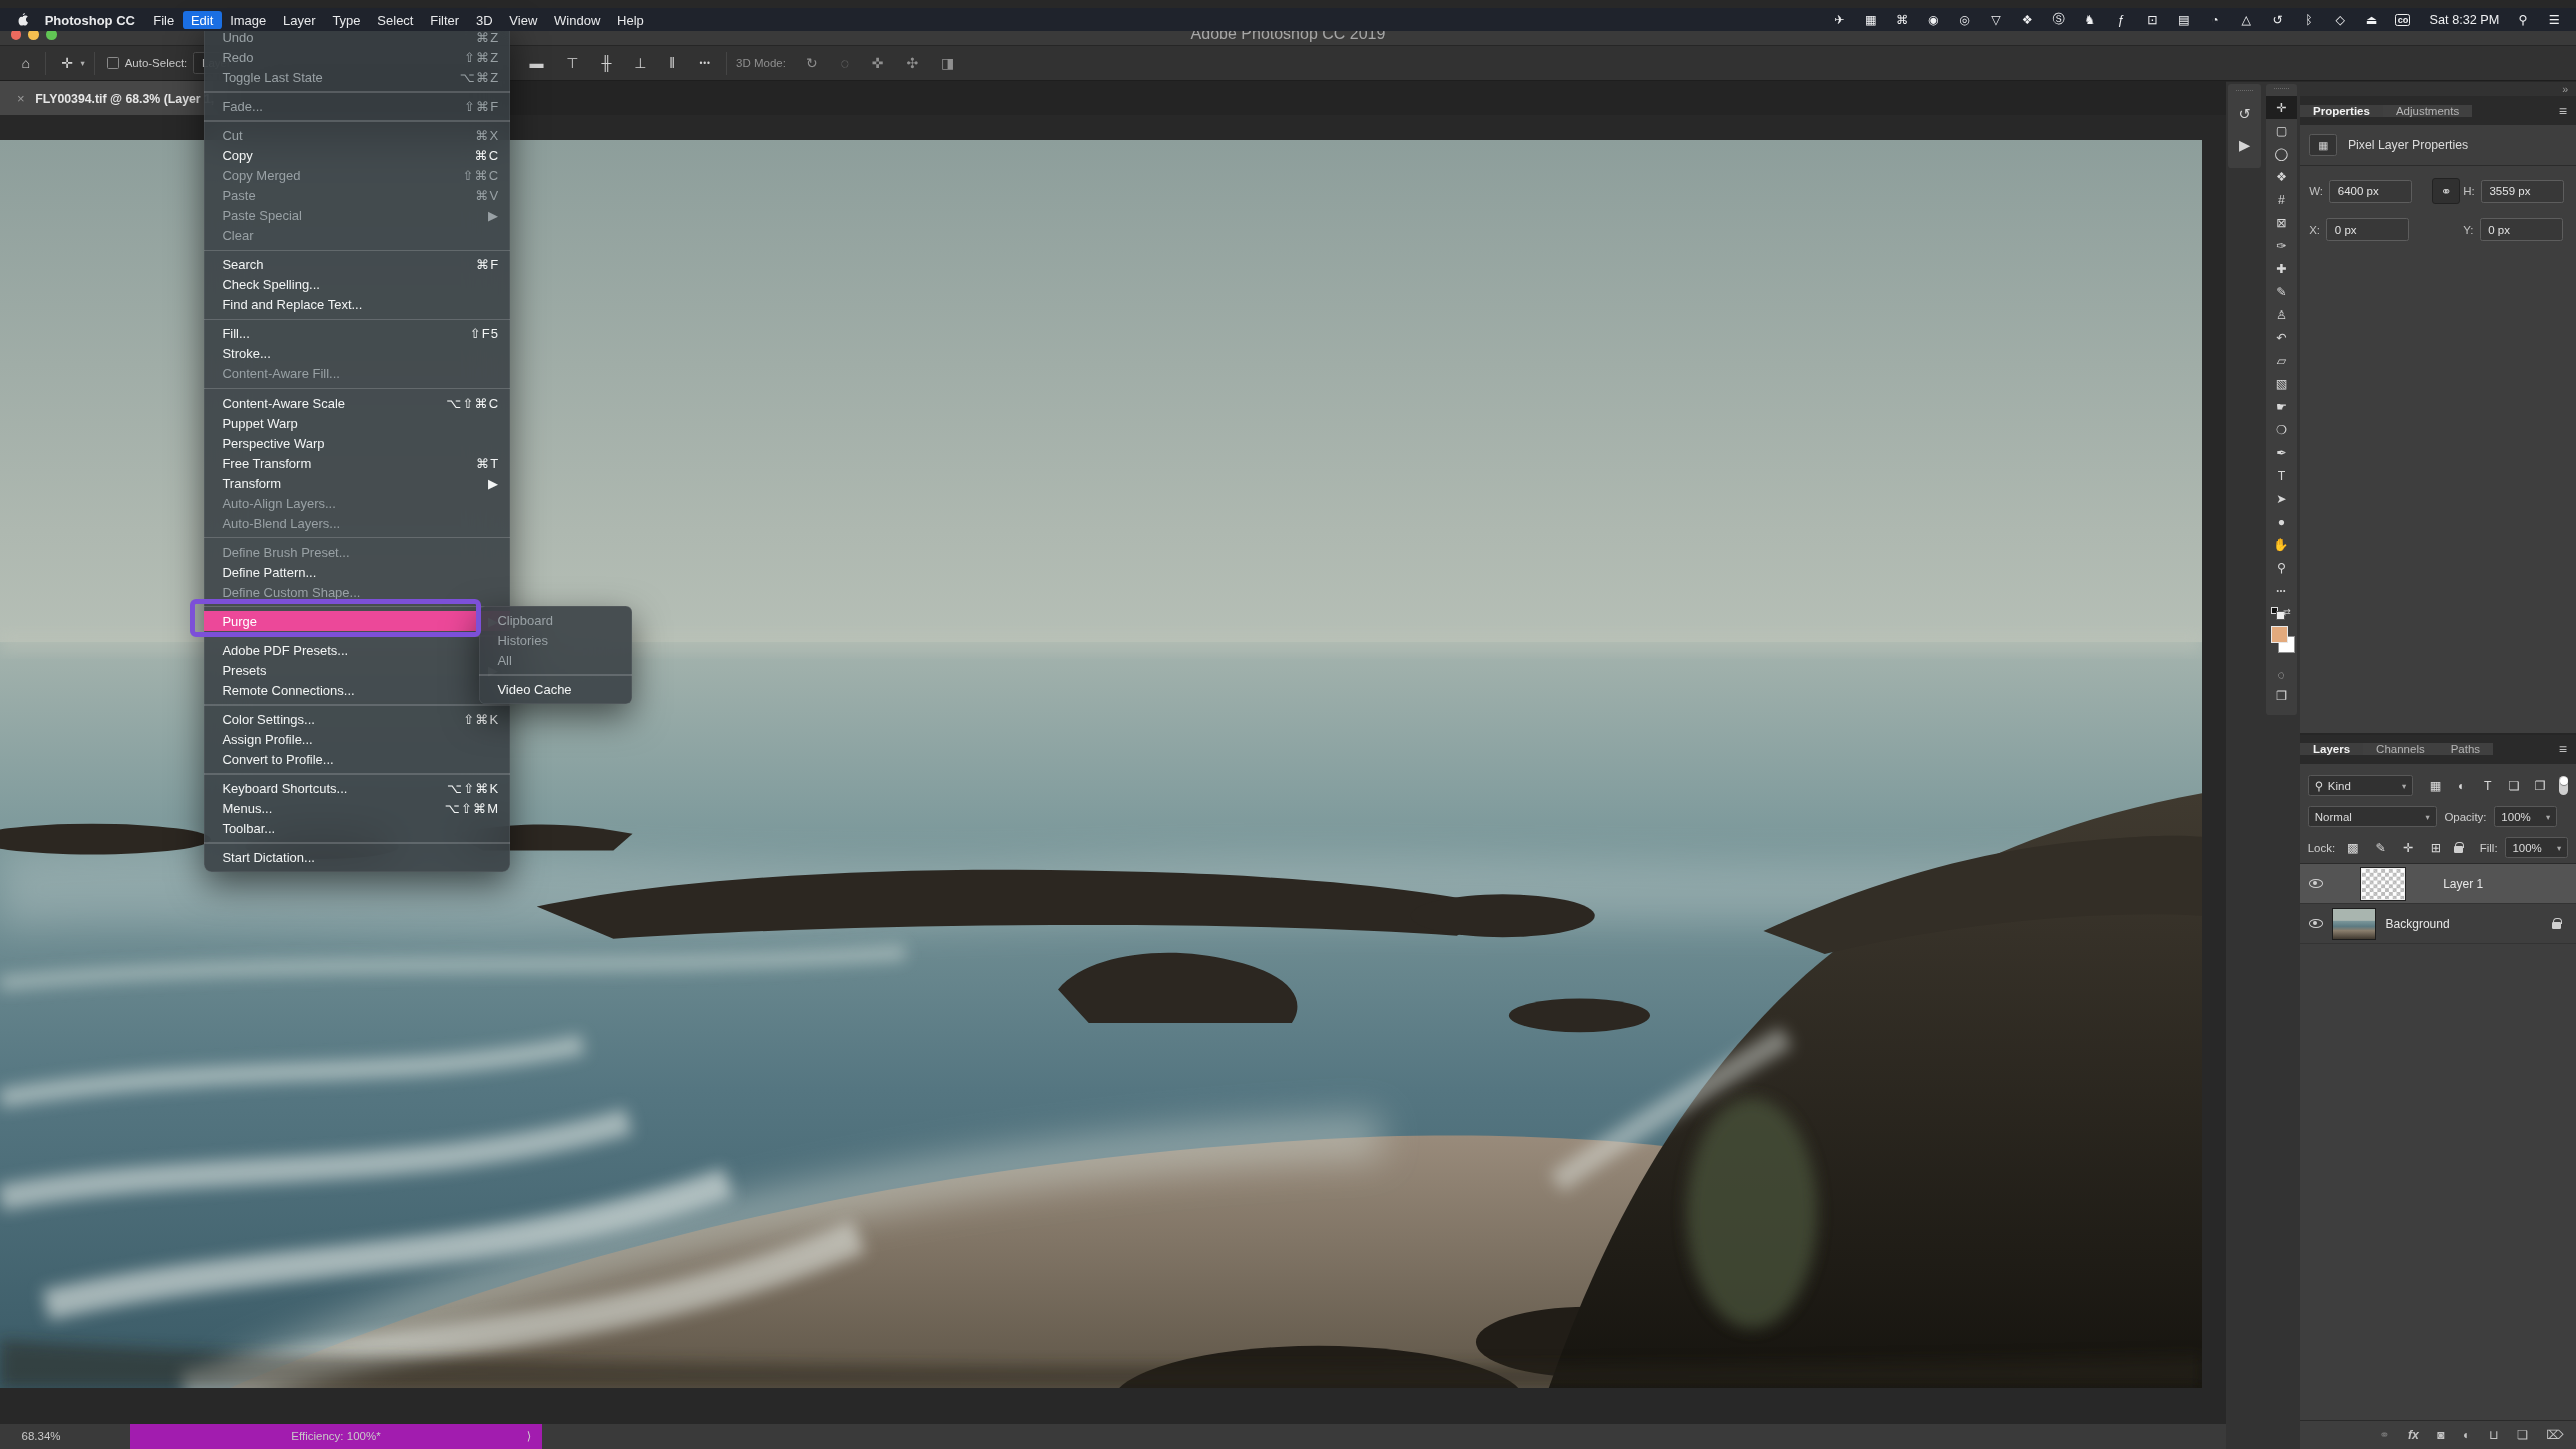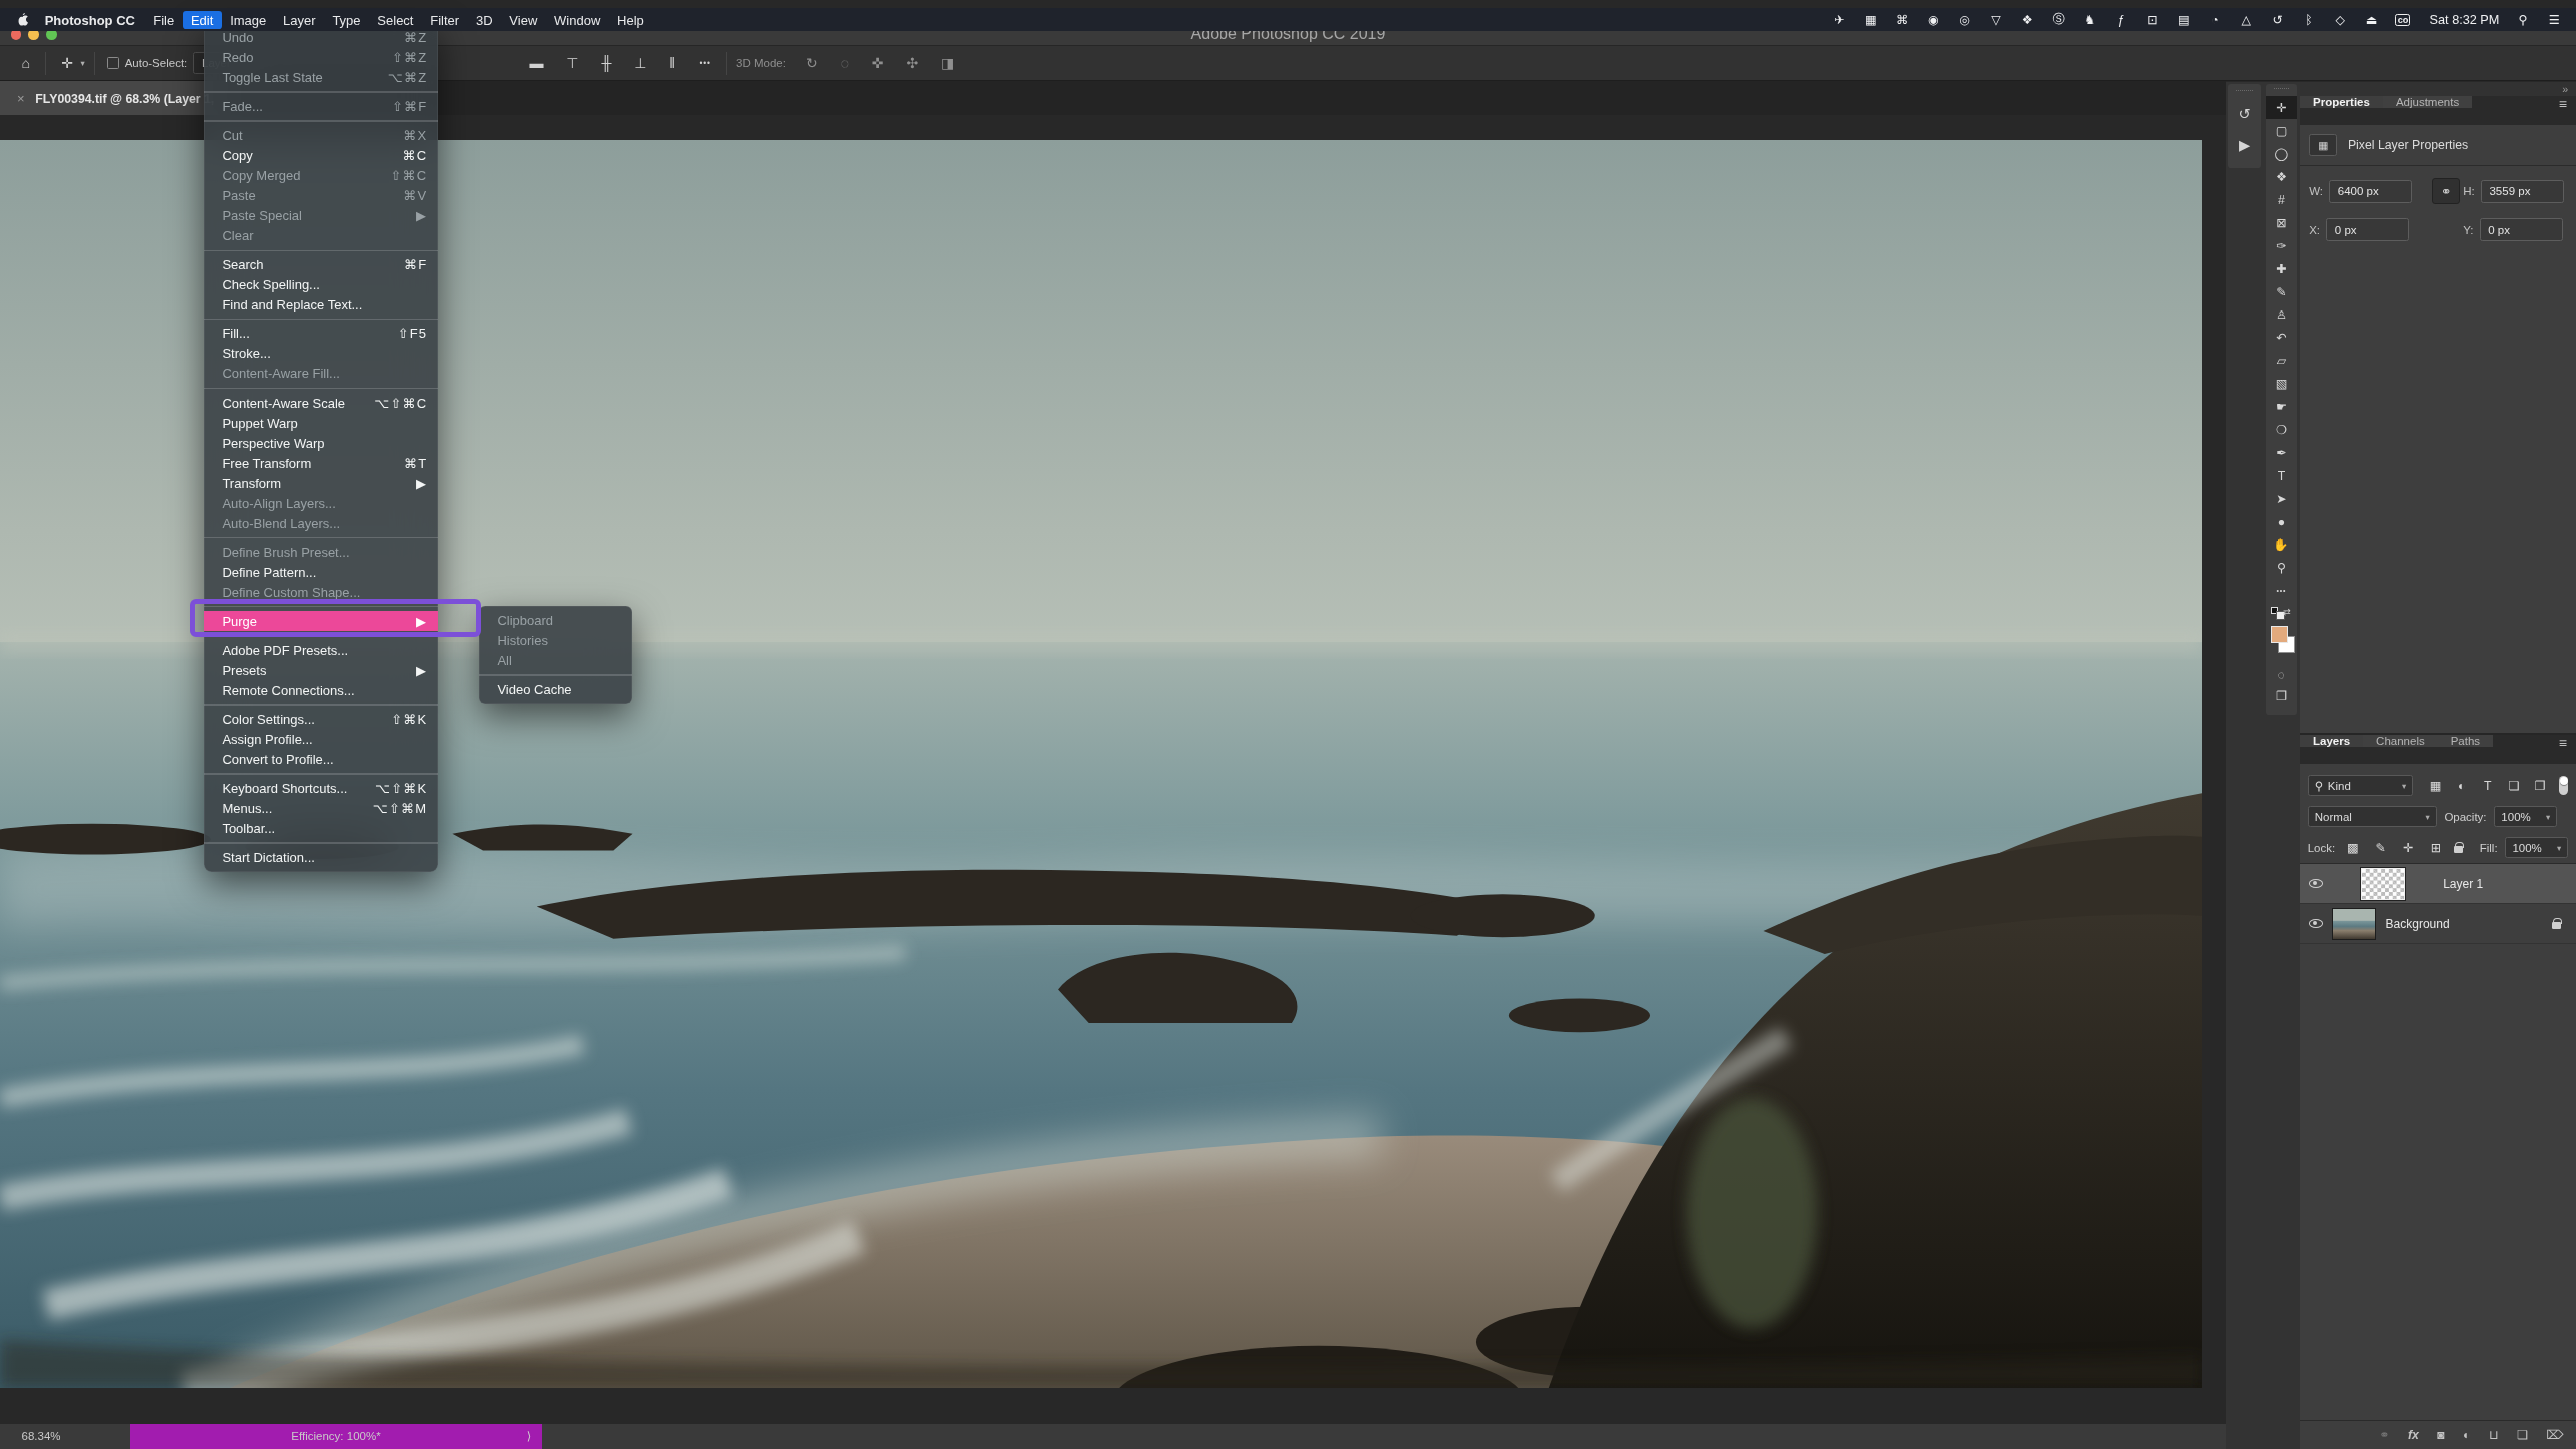--- a/index.html
+++ b/index.html
@@ -75,21 +75,21 @@
   #mini-default { position:absolute; left:5.4px; top:1.5px; width:7px; height:7px; background:#111; border:1.2px solid #ddd; }
   #mini-default::after { content:""; position:absolute; left:3.1px; top:3.1px; width:7px; height:7px; background:#eee; border:1.2px solid #555; }
   #mini-swap { position:absolute; right:6.1px; top:0; color:#cfcfcf; font-size:9.2px; }
   .tool-extra { height:21.5px; display:flex; align-items:center; justify-content:center; color:#d8d8d8; font-size:12.3px; }
 
   
   #panels { position:absolute; left:2300px; top:82px; width:276px; height:1367px; background:#323232;
     display:flex; flex-direction:column; color:#cfcfcf; font-size:11.5px; }
   #collapse-bar { height:14px; display:flex; justify-content:flex-end; align-items:center; padding-right:7.7px;
     color:#9d9d9d; font-size:10.7px; background:#323232; }
-  .ptabs { height:29px; background:#2a2a2a; display:flex; align-items:flex-start; }
+  .ptabs { height:29px; background:#2a2a2a; display:flex; align-items:center; }
   .ptab { padding:0 13px; display:flex; align-items:center; color:#b5b5b5; background:#404040; }
   .ptab.active { background:#3e3e3e; color:#f2f2f2; font-weight:bold; }
   .pmenu { margin-left:auto; display:flex; align-items:center; padding-right:9.2px; color:#c0c0c0; font-size:14px; }
   .pbody { background:#3e3e3e; }
   #props-header { height:41px; display:flex; align-items:center; gap:10.7px; padding:0 9.2px; border-bottom:0.8px solid #2b2b2b; }
   #props-header .hicon { width:28px; height:21.5px; background:#333; border:0.8px solid #5a5a5a; border-radius:2.3px;
     display:flex; align-items:center; justify-content:center; color:#ddd; font-size:10.7px; }
   #props-header .htitle { color:#dcdcdc; font-size:12.3px; }
   #props-fields { padding:12.3px 9.2px 15.3px; display:grid; grid-template-columns:123px 31px 123px; row-gap:14px; align-items:center; }
   .fieldpair { display:flex; align-items:center; gap:6.1px; }
@@ -131,21 +131,21 @@
   #layers-footer { height:29px; background:#3e3e3e; border-top:0.8px solid #2a2a2a;
     display:flex; align-items:center; justify-content:flex-end; gap:18.4px; padding-right:12.3px; }
   #layers-footer .ft-icon { color:#c3c3c3; font-size:12.3px; }
   #layers-footer .ft-icon.dim { color:#7a7a7a; }
   #layers-footer .ft-icon[data-name="layer-style-icon"] { font-style:italic; font-weight:bold; }
 
   
   .menu-pop { position:absolute; background:rgba(56,63,67,0.88); backdrop-filter:blur(20px);
     -webkit-backdrop-filter:blur(20px); box-shadow:0 12.3px 35px rgba(0,0,0,.55), 0 0 0 0.8px rgba(255,255,255,.08) inset;
     padding:4.6px 0; z-index:60; }
-  #edit-menu { left:204px; top:23px; width:234px; border-radius:0 0 7.7px 7.7px; }
+  #edit-menu { left:204px; top:23px; width:306px; border-radius:0 0 7.7px 7.7px; }
   #purge-submenu { left:479px; top:606px; width:153px; border-radius:6.1px; }
   .mi { height:20px; display:flex; align-items:center; padding:0 10.7px 0 18.4px; font-size:13px; color:#f3f5f5; }
   .mi .mi-short { margin-left:auto; letter-spacing:1.2px; }
   .mi.disabled { color:#99a1a5; }
   .mi.highlighted { background:#ec4899; color:#ffffff; }
   .mi.sep { height:1.5px; padding:0; margin:3.8px 0; background:rgba(255,255,255,.17); }
 
   
   #annotation-box { position:absolute; left:190px; top:599px; width:291px; height:38px;
     border:5.4px solid #7c50d8; border-radius:6.1px; z-index:80; }

